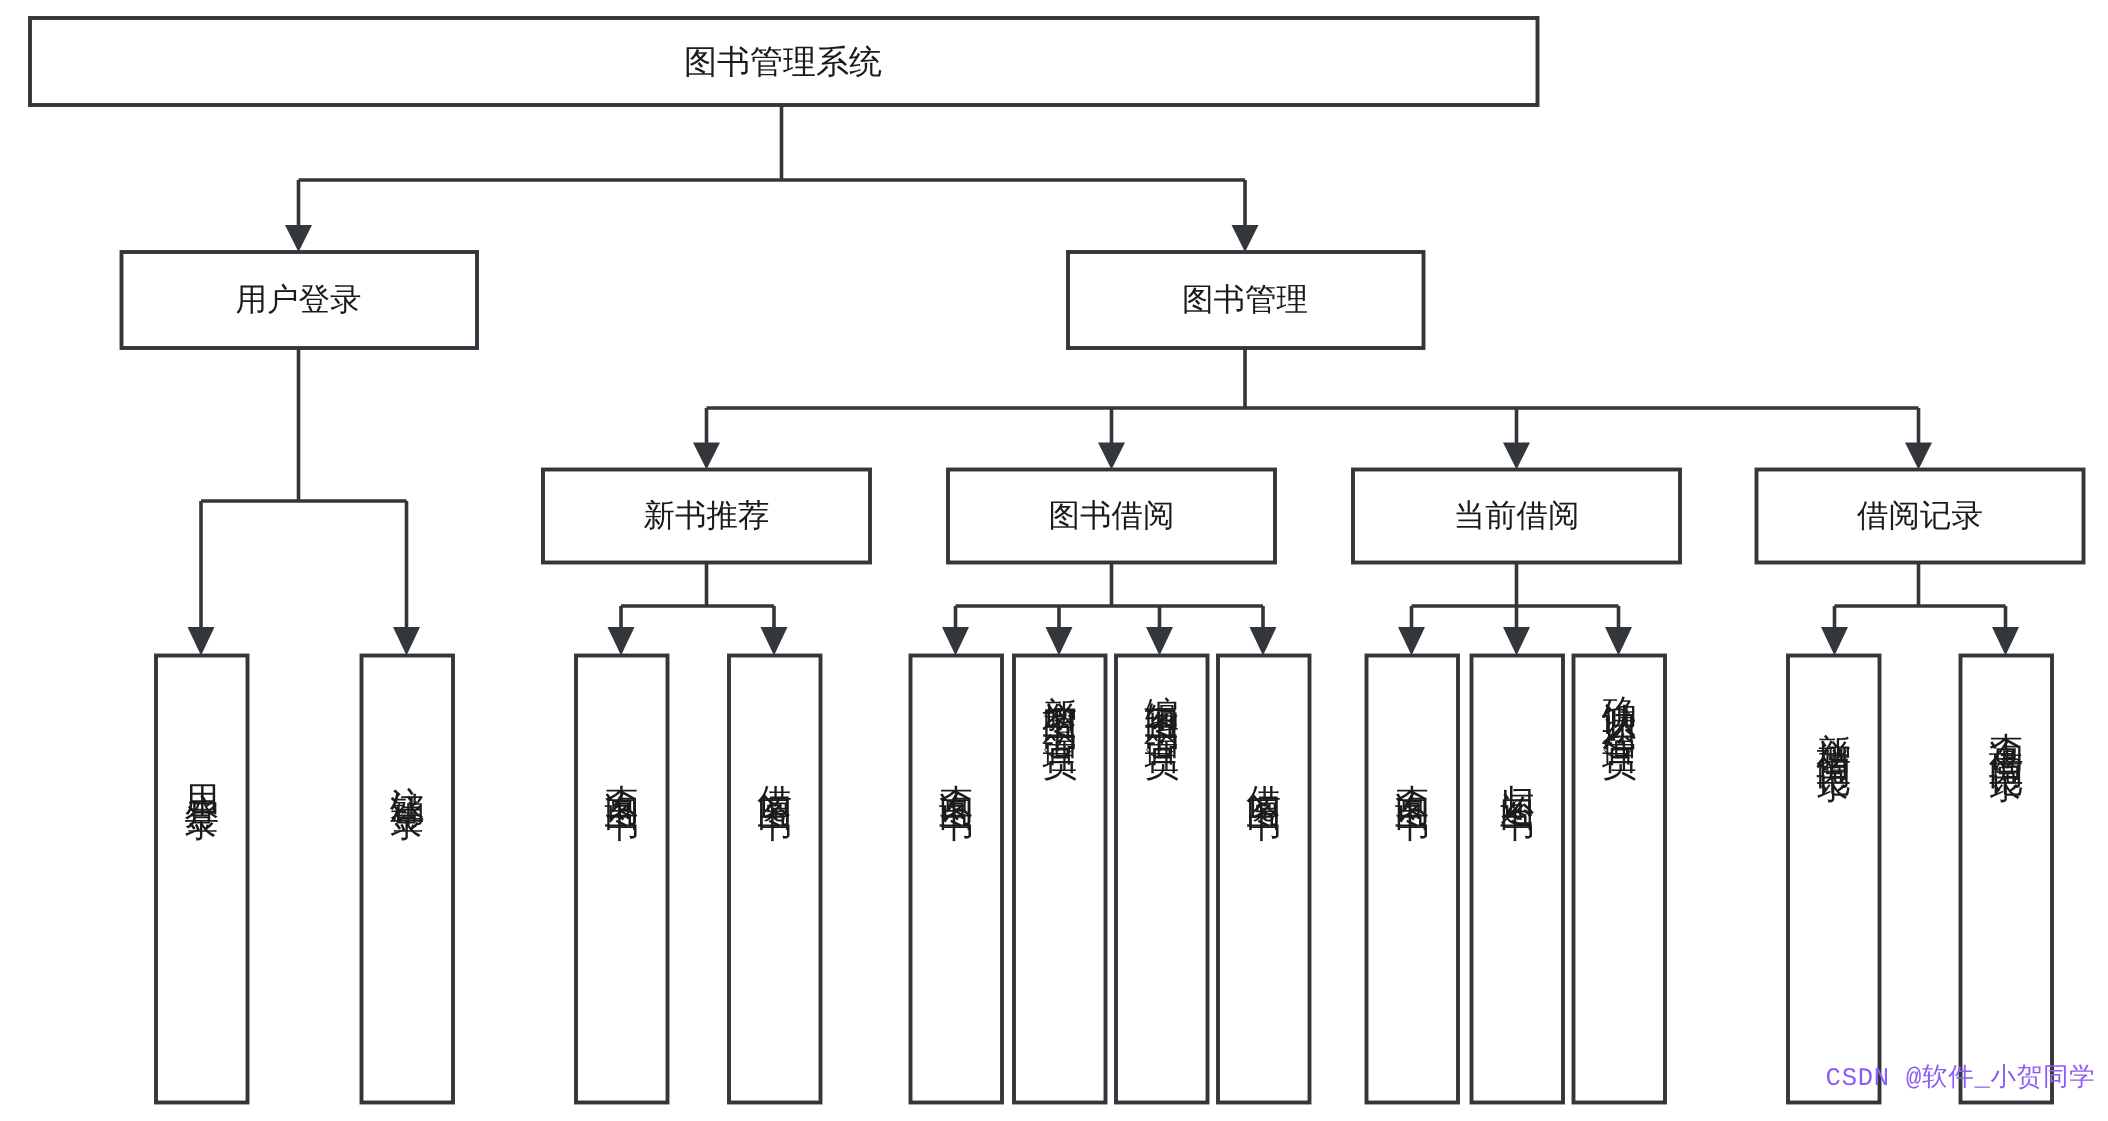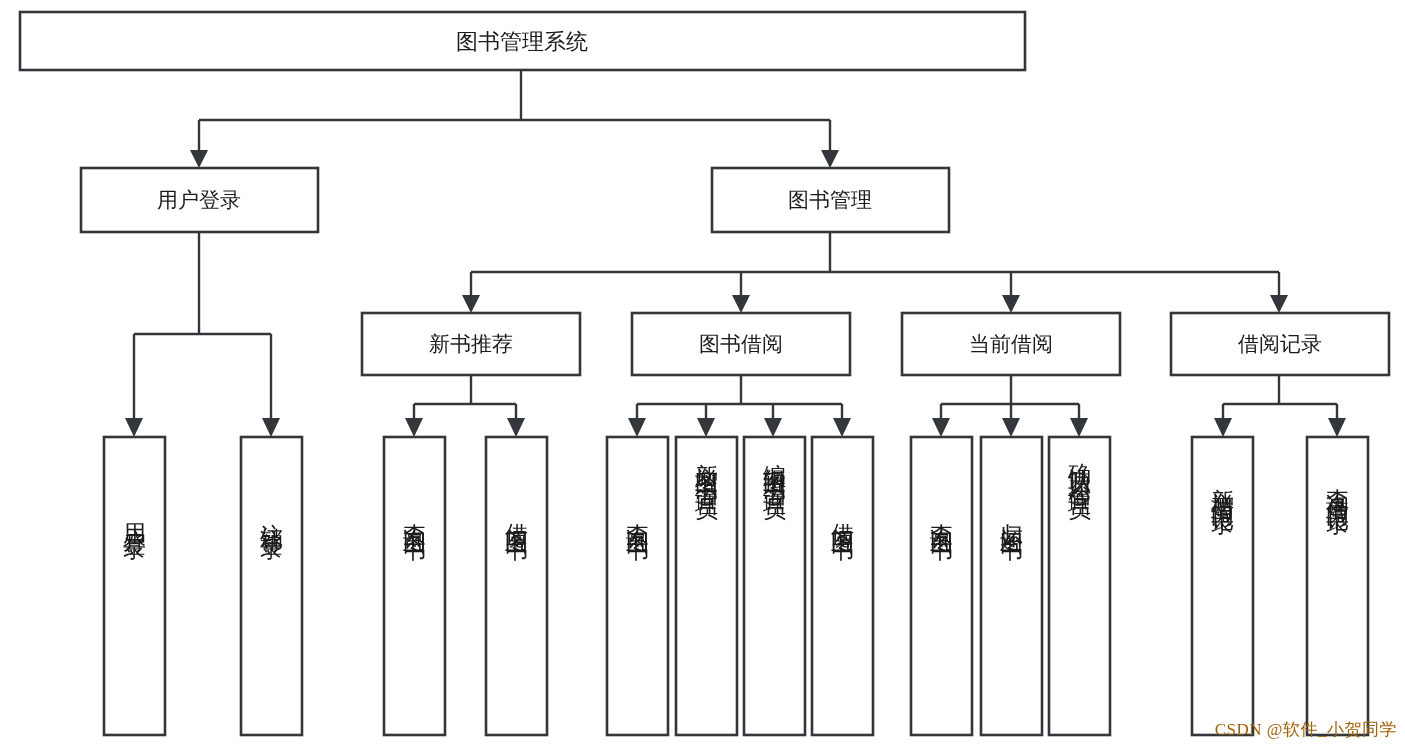--- a/index.html
+++ b/index.html
@@ -68,24 +68,24 @@
     font-family: "Liberation Sans", "DejaVu Sans", sans-serif;
     font-size: 23px;
     line-height: 1;
     letter-spacing: 5px;
     color: #1b1b1b;
     white-space: nowrap;
   }
   .watermark {
     position: absolute;
     right: 8px;
-    bottom: 6px;
-    font-family: Liberation Serif, serif;
+    bottom: 18px;
+    font-family: Liberation Mono, monospace;
     font-size: 17px;
-    color: #a16207;
+    color: #8b5cf6;
     letter-spacing: 0.5px;
     white-space: nowrap;
   }
 </style>
 </head>
 <body>
 
 <div id="diagram-root">
 
   <svg id="flowchart" viewBox="0 0 1405 747" xmlns="http://www.w3.org/2000/svg">

